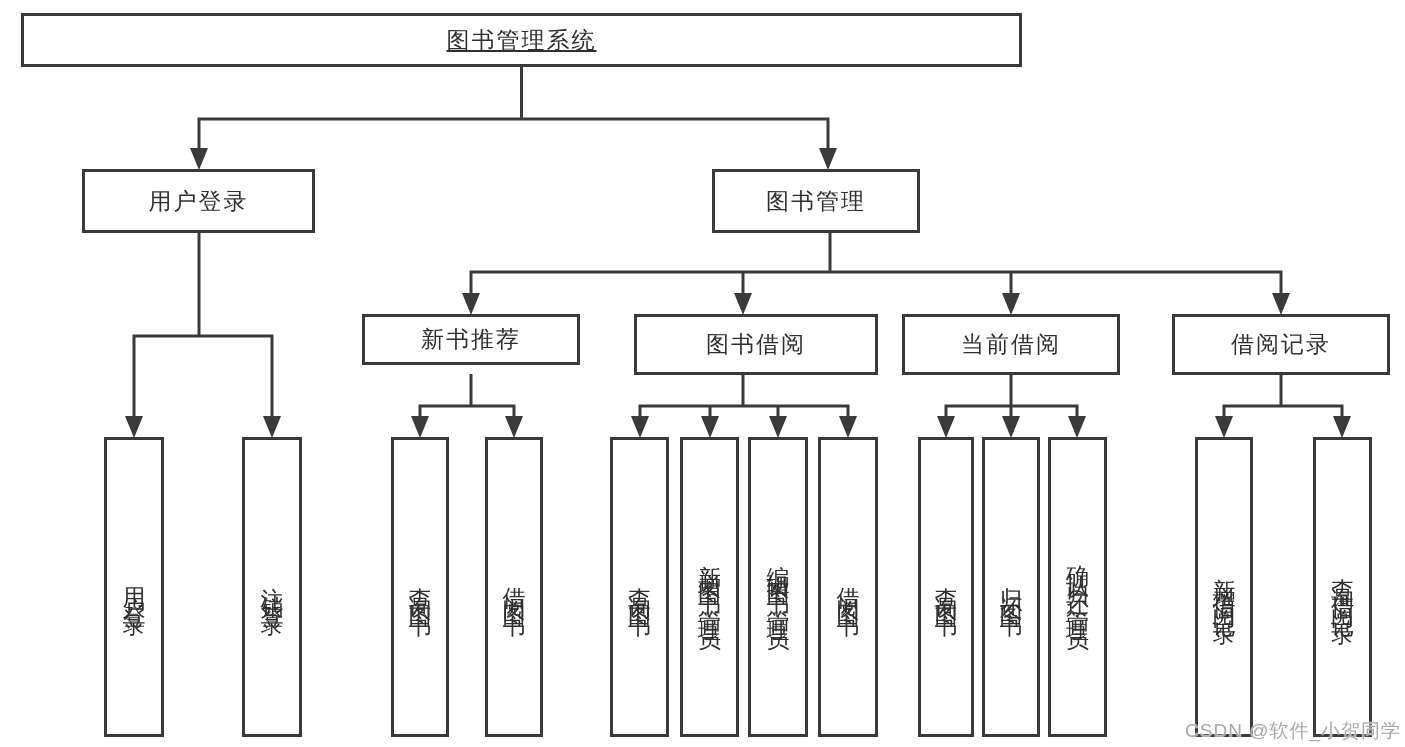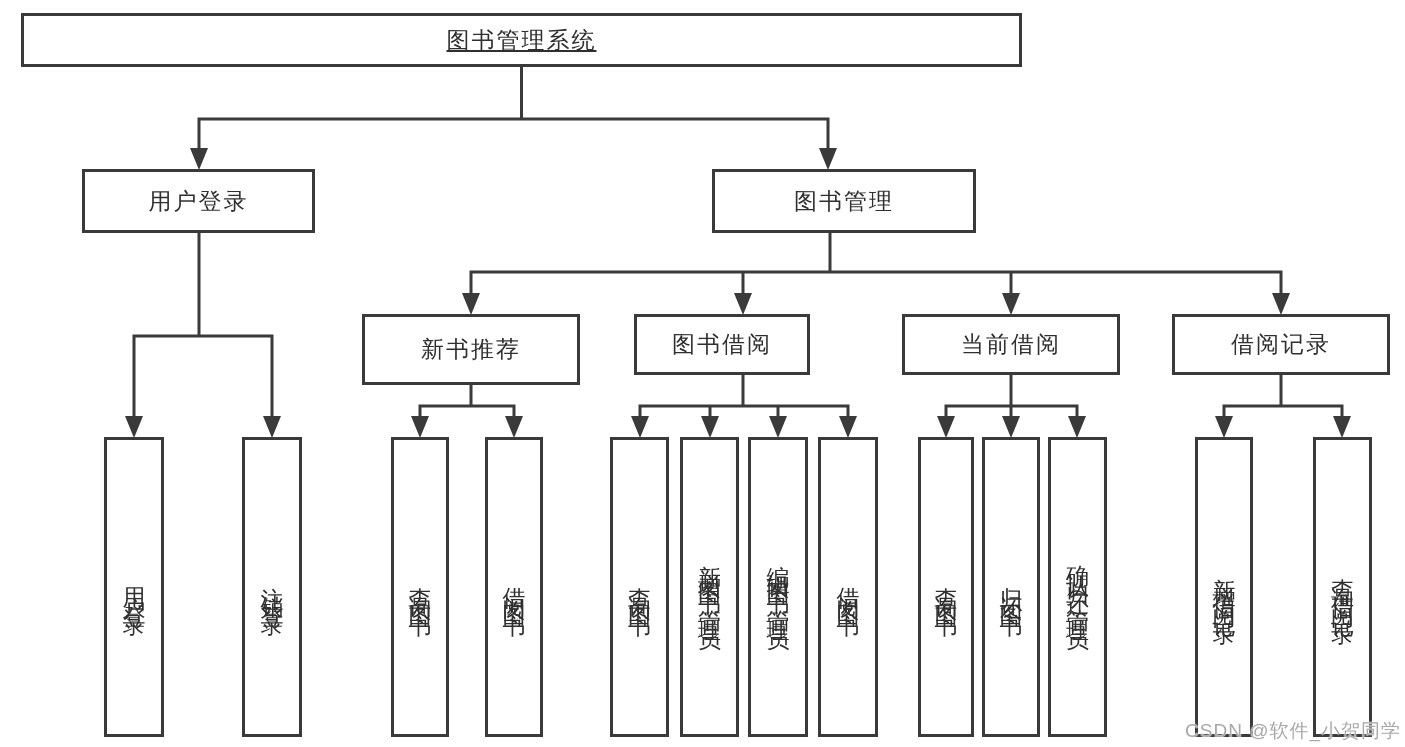--- a/index.html
+++ b/index.html
@@ -126,24 +126,24 @@
 
     <path d="M1281 374 V406"></path>
     <path d="M1224 417 V406 H1342 V417"></path>
     <polygon points="1215,416 1233,416 1224,438"></polygon>
     <polygon points="1333,416 1351,416 1342,438"></polygon>
   </svg>
 
   <div class="hnode" style="left:21px; top:13px; width:1001px; height:54px;text-decoration:underline;">图书管理系统</div>
 
   <div class="hnode" style="left:82px; top:169px; width:233px; height:64px;">用户登录</div>
-  <div class="hnode" style="left:712px; top:169px; width:264px; height:64px;">图书管理</div>
+  <div class="hnode" style="left:712px; top:169px; width:208px; height:64px;">图书管理</div>
 
-  <div class="hnode" style="left:362px; top:314px; width:218px; height:71px;">新书推荐</div>
-  <div class="hnode" style="left:634px; top:314px; width:176px; height:61px;">图书借阅</div>
+  <div class="hnode" style="left:362px; top:314px; width:218px; height:51px;">新书推荐</div>
+  <div class="hnode" style="left:634px; top:314px; width:244px; height:61px;">图书借阅</div>
   <div class="hnode" style="left:902px; top:314px; width:218px; height:61px;">当前借阅</div>
   <div class="hnode" style="left:1172px; top:314px; width:218px; height:61px;">借阅记录</div>
 
   <div class="vnode" style="left:104px; width:60px;">
     <span class="vtext">用户登录</span>
   </div>
   <div class="vnode" style="left:242px; width:60px;">
     <span class="vtext">注销登录</span>
   </div>
 

